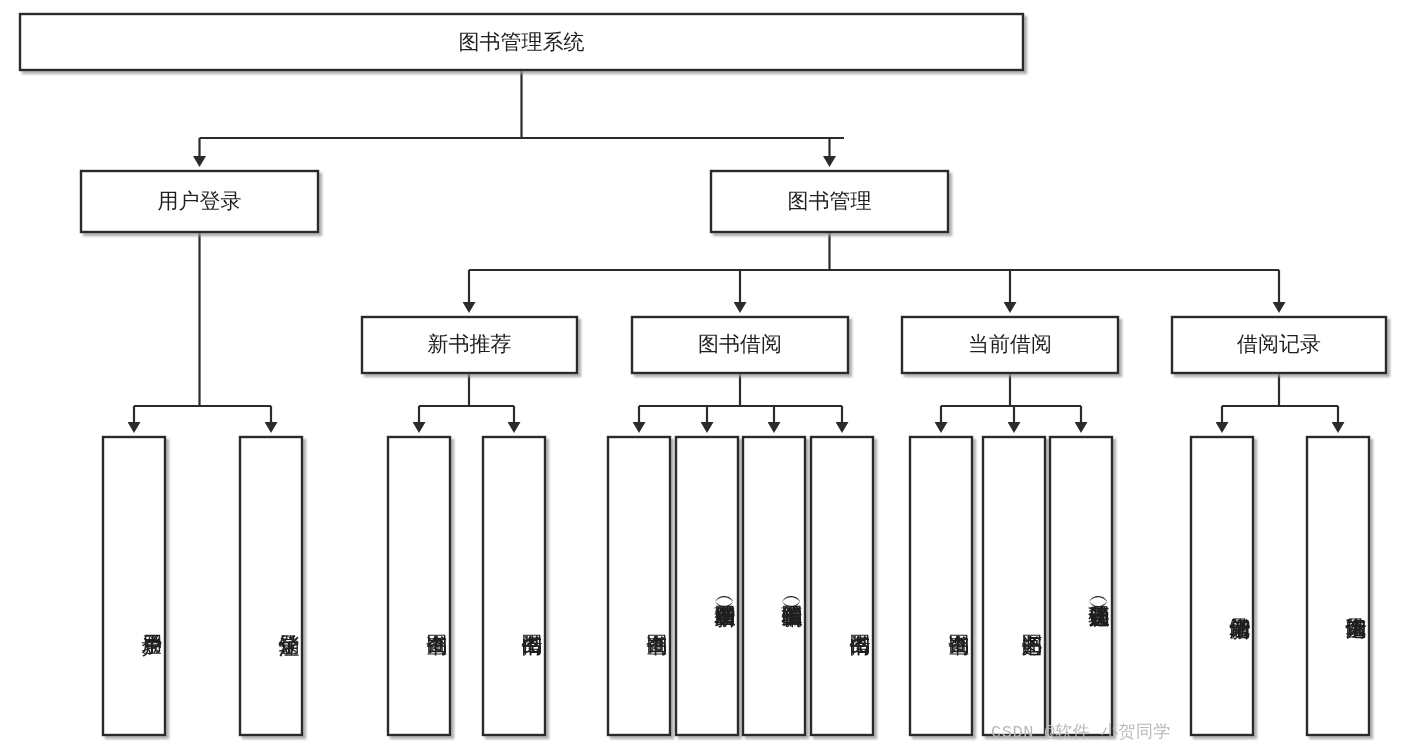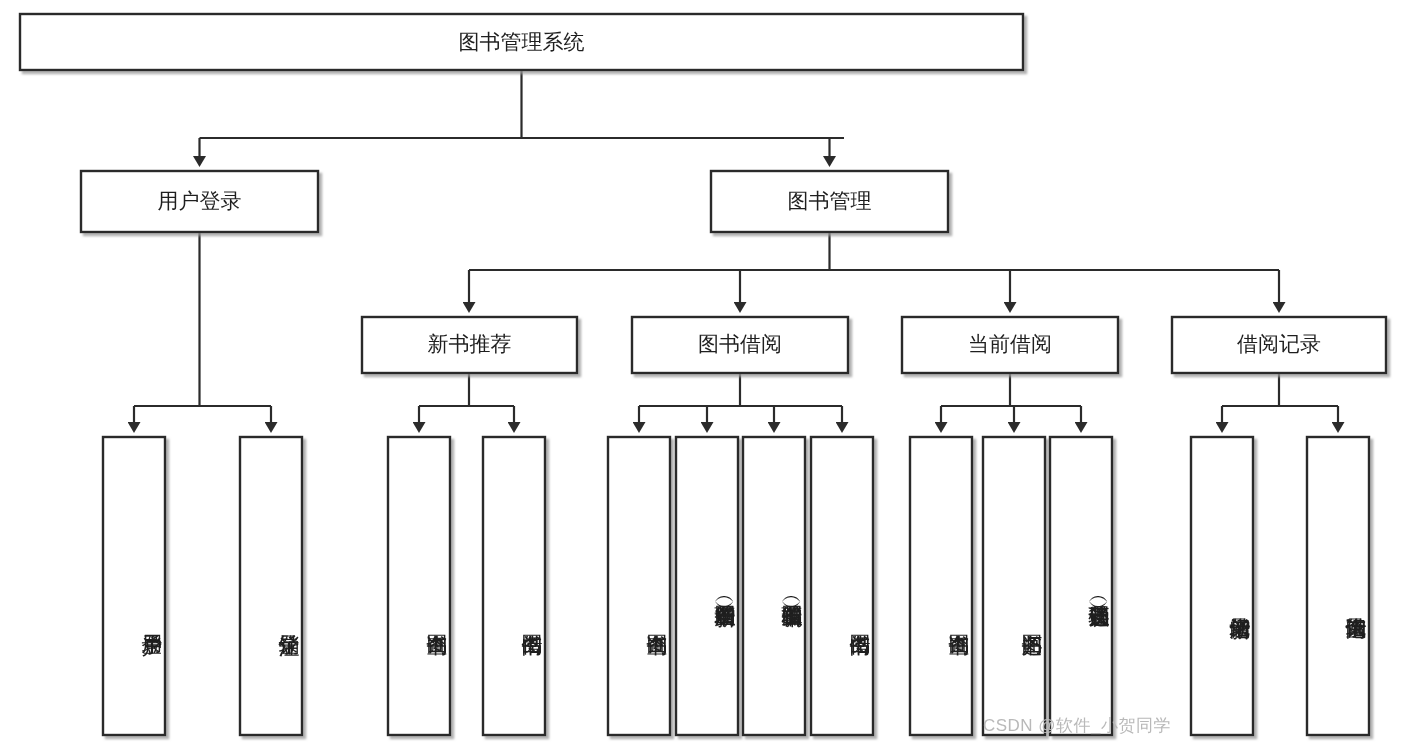--- a/index.html
+++ b/index.html
@@ -55,22 +55,22 @@
     text-orientation: upright;
     white-space: nowrap;
     display: flex;
     align-items: flex-start;
     justify-content: center;
     pointer-events: none;
   }
   .watermark {
     position: absolute;
     right: 8px;
-    bottom: 10px;
-    font-family: Liberation Sans, sans-serif;
+    bottom: 4px;
+    font-family: Liberation Mono, monospace;
     font-size: 17px;
     color: #b9b9b9;
     letter-spacing: 0.5px;
     white-space: nowrap;
   }
 </style>
 </head>
 <body>
 
 <div id="diagram-root">

